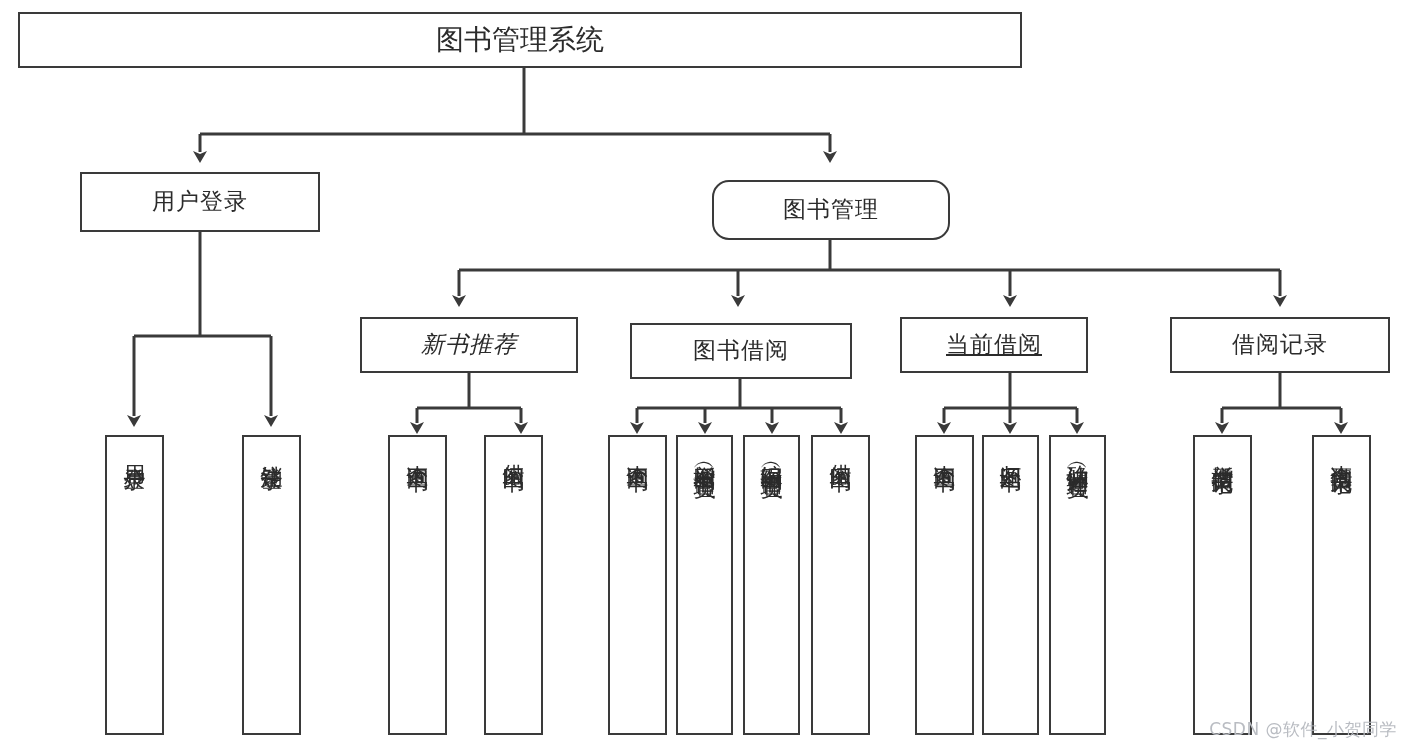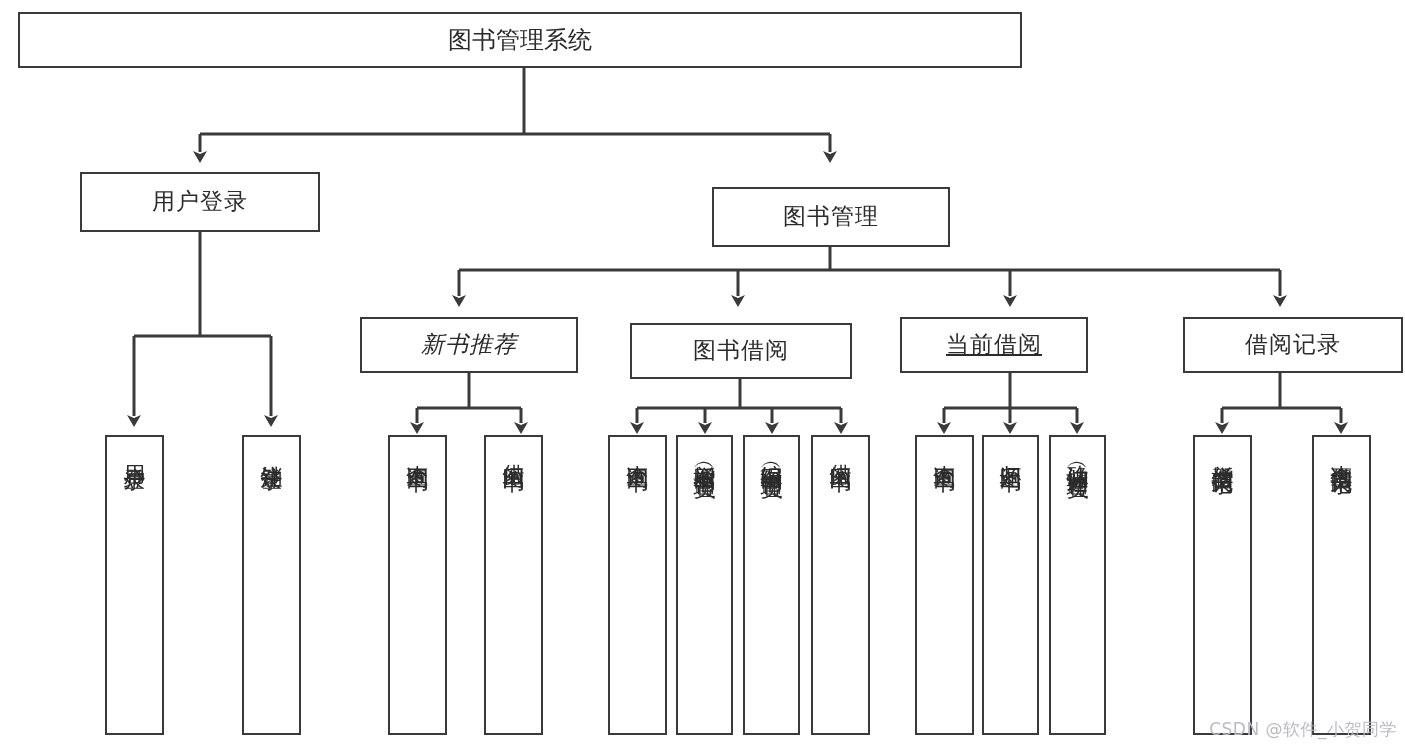--- a/index.html
+++ b/index.html
@@ -33,21 +33,21 @@
     align-items: center;
     justify-content: center;
     color: #2b2b2b;
   }
   .node.h {
     font-size: 23px;
     line-height: 1.1;
     letter-spacing: 1px;
   }
   .node.root {
-    font-size: 24px;
+    font-size: 28px;
   }
   .node.leaf {
     font-size: 22px;
     letter-spacing: 2px;
     padding-top: 10px;
     padding-bottom: 10px;
     align-items: flex-start;
     justify-content: center;
   }
   .vlabel {
@@ -126,34 +126,34 @@
     </g>
   </svg>
 
   <div class="node root" style="left:18px; top:12px; width:1004px; height:56px;">
     <span>图书管理系统</span>
   </div>
 
   <div class="node h" style="left:80px; top:172px; width:240px; height:60px;">
     <span>用户登录</span>
   </div>
-  <div class="node h" style="left:712px; top:187px; width:238px; height:60px;">
+  <div class="node h" style="left:712px; top:180px; width:238px; height:60px;border-radius:17px;">
     <span>图书管理</span>
   </div>
 
   <div class="node h" style="left:360px; top:317px; width:218px; height:56px;font-style:italic;">
     <span>新书推荐</span>
   </div>
   <div class="node h" style="left:630px; top:323px; width:222px; height:56px;">
     <span>图书借阅</span>
   </div>
   <div class="node h" style="left:900px; top:317px; width:188px; height:56px;text-decoration:underline;">
     <span>当前借阅</span>
   </div>
-  <div class="node h" style="left:1170px; top:317px; width:220px; height:56px;margin-left:13px;">
+  <div class="node h" style="left:1170px; top:317px; width:220px; height:56px;">
     <span>借阅记录</span>
   </div>
 
   <div class="node leaf" style="left:105px; top:435px; width:59px; height:300px;">
     <span class="vlabel">用户登录</span>
   </div>
   <div class="node leaf" style="left:242px; top:435px; width:59px; height:300px;">
     <span class="vlabel">注销登录</span>
   </div>
 

